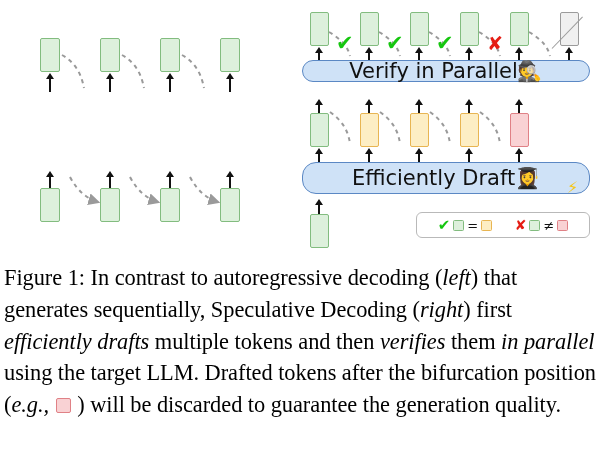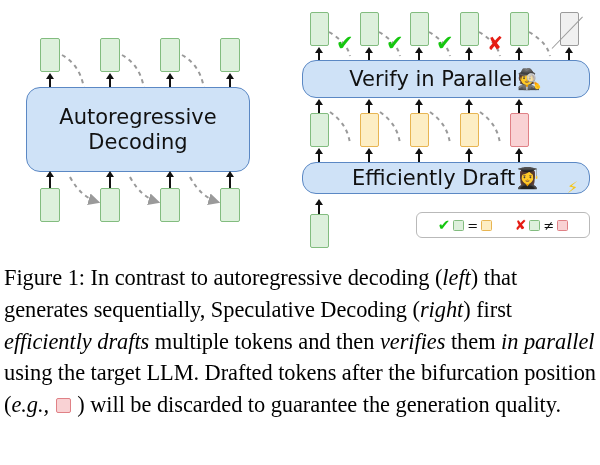--- a/index.html
+++ b/index.html
@@ -181,26 +181,20 @@
     </div>
   <div class="uparrow" style="left:170px;top:74px;">
       <div class="head"></div>
       <div class="shaft" style="height:14px;"></div>
     </div>
   <div class="uparrow" style="left:230px;top:74px;">
       <div class="head"></div>
       <div class="shaft" style="height:14px;"></div>
     </div>
 
-  <div class="block" style="left:26px;top:87px;width:224px;height:85px;font-size:21px;">
-    <span>
-      <span class="label">Autoregressive</span>
-      <span class="label">Decoding</span>
-    </span>
-  </div>
 
   <div class="uparrow" style="left:50px;top:172px;">
       <div class="head"></div>
       <div class="shaft" style="height:14px;"></div>
     </div>
   <div class="uparrow" style="left:110px;top:172px;">
       <div class="head"></div>
       <div class="shaft" style="height:14px;"></div>
     </div>
   <div class="uparrow" style="left:170px;top:172px;">
@@ -248,21 +242,21 @@
     </div>
   <div class="uparrow" style="left:519px;top:48px;">
       <div class="head"></div>
       <div class="shaft" style="height:10px;"></div>
     </div>
   <div class="uparrow" style="left:569px;top:48px;">
       <div class="head"></div>
       <div class="shaft" style="height:10px;"></div>
     </div>
 
-  <div class="block" style="left:302px;top:60px;width:288px;height:38px;font-size:21px;">
+  <div class="block" style="left:302px;top:60px;width:288px;height:22px;font-size:21px;">
     <span style="display:flex;align-items:center;gap:0px;">
       <span>Verify in Parallel</span>
       <span class="emoji" style="font-size:20px;">🕵️</span>
     </span>
   </div>
 
   <div class="uparrow" style="left:319px;top:100px;">
       <div class="head"></div>
       <div class="shaft" style="height:10px;"></div>
     </div>

